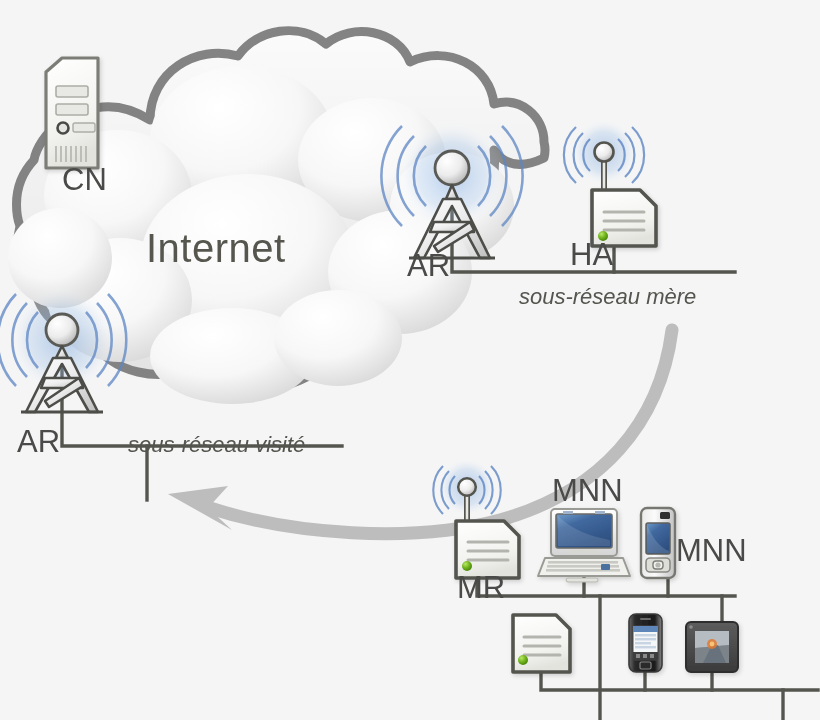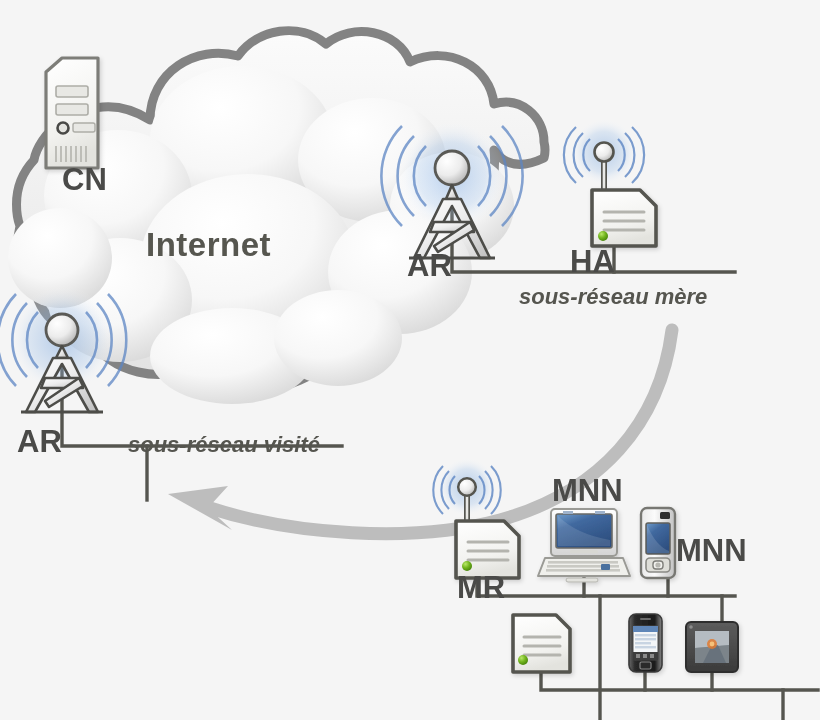--- a/index.html
+++ b/index.html
@@ -12,24 +12,23 @@
   }
   #stage{ position:relative; width:820px; height:720px; }
   #stage > svg{ position:absolute; top:0; left:0; }
   .lbl{
     position:absolute;
     color:#4a4a48;
     font-family:"Liberation Sans", sans-serif;
     white-space:nowrap;
     line-height:1;
     user-select:none;
-    font-weight:bold;
   }
   .lbl-node{ font-size:31px; letter-spacing:0px; }
-  .lbl-cloud{ font-size:33px; letter-spacing:0.5px; color:#56564f; }
+  .lbl-cloud{ font-size:40px; letter-spacing:0.5px; color:#56564f; }
   .lbl-subnet{ font-size:22px; font-style:italic; color:#55554f; }
 </style>
 </head>
 <body>
 
 <div id="stage">
 
 <svg width="820" height="720" viewBox="0 0 820 720">
   <defs>
 
@@ -329,21 +328,21 @@
     <circle cx="691" cy="627" r="1.8" fill="#8d8d8d"></circle>
   </g>
 </svg>
 
 <div class="lbl lbl-cloud" style="left:146px; top:228px;">Internet</div>
 
 <div class="lbl lbl-node" style="left:62px; top:164px;">CN</div>
 
 <div class="lbl lbl-node" style="left:407px; top:250px;">AR</div>
 
-<div class="lbl lbl-node" style="left:570px; top:246px;">HA</div>
+<div class="lbl lbl-node" style="left:570px; top:239px;">HA</div>
 
 <div class="lbl lbl-node" style="left:17px; top:426px;">AR</div>
 
 <div class="lbl lbl-node" style="left:457px; top:572px;">MR</div>
 
 <div class="lbl lbl-node" style="left:552px; top:475px;">MNN</div>
 
 <div class="lbl lbl-node" style="left:676px; top:535px;">MNN</div>
 
 <div class="lbl lbl-subnet" style="left:519px; top:286px;">sous-réseau mère</div>

